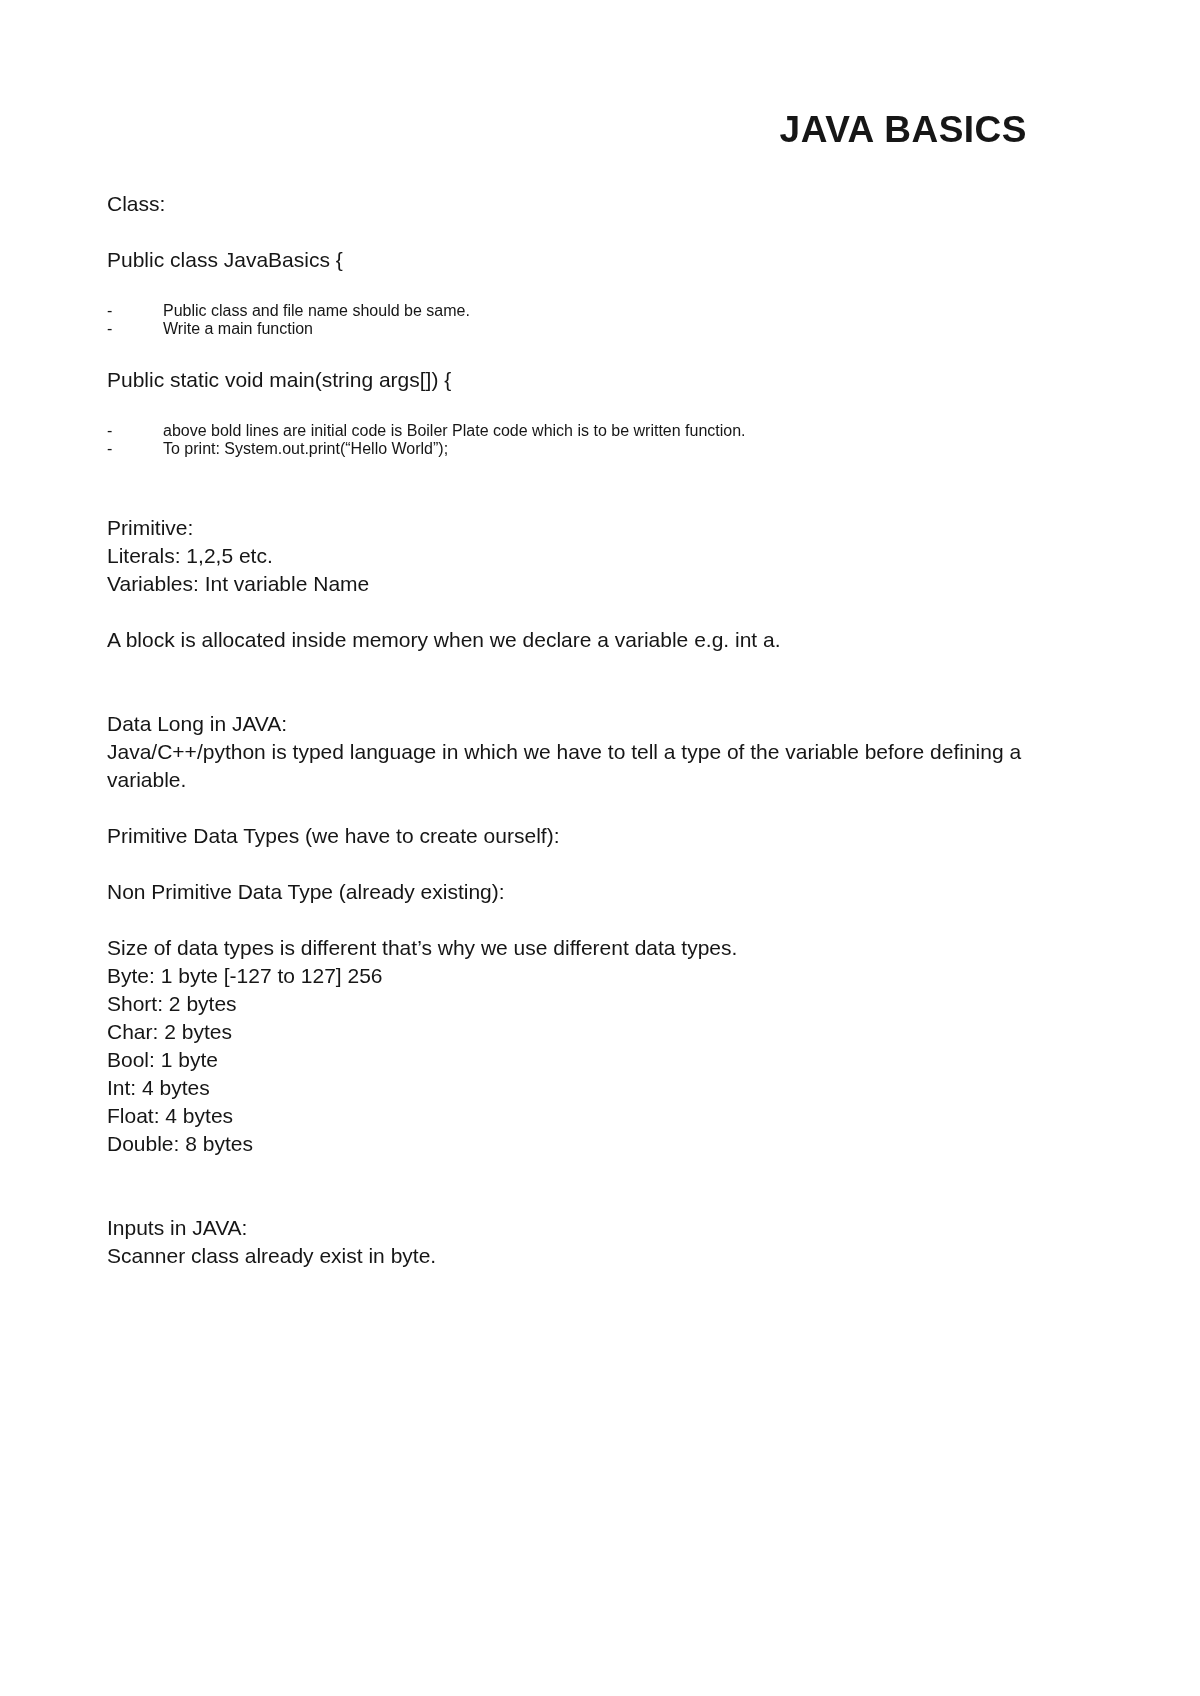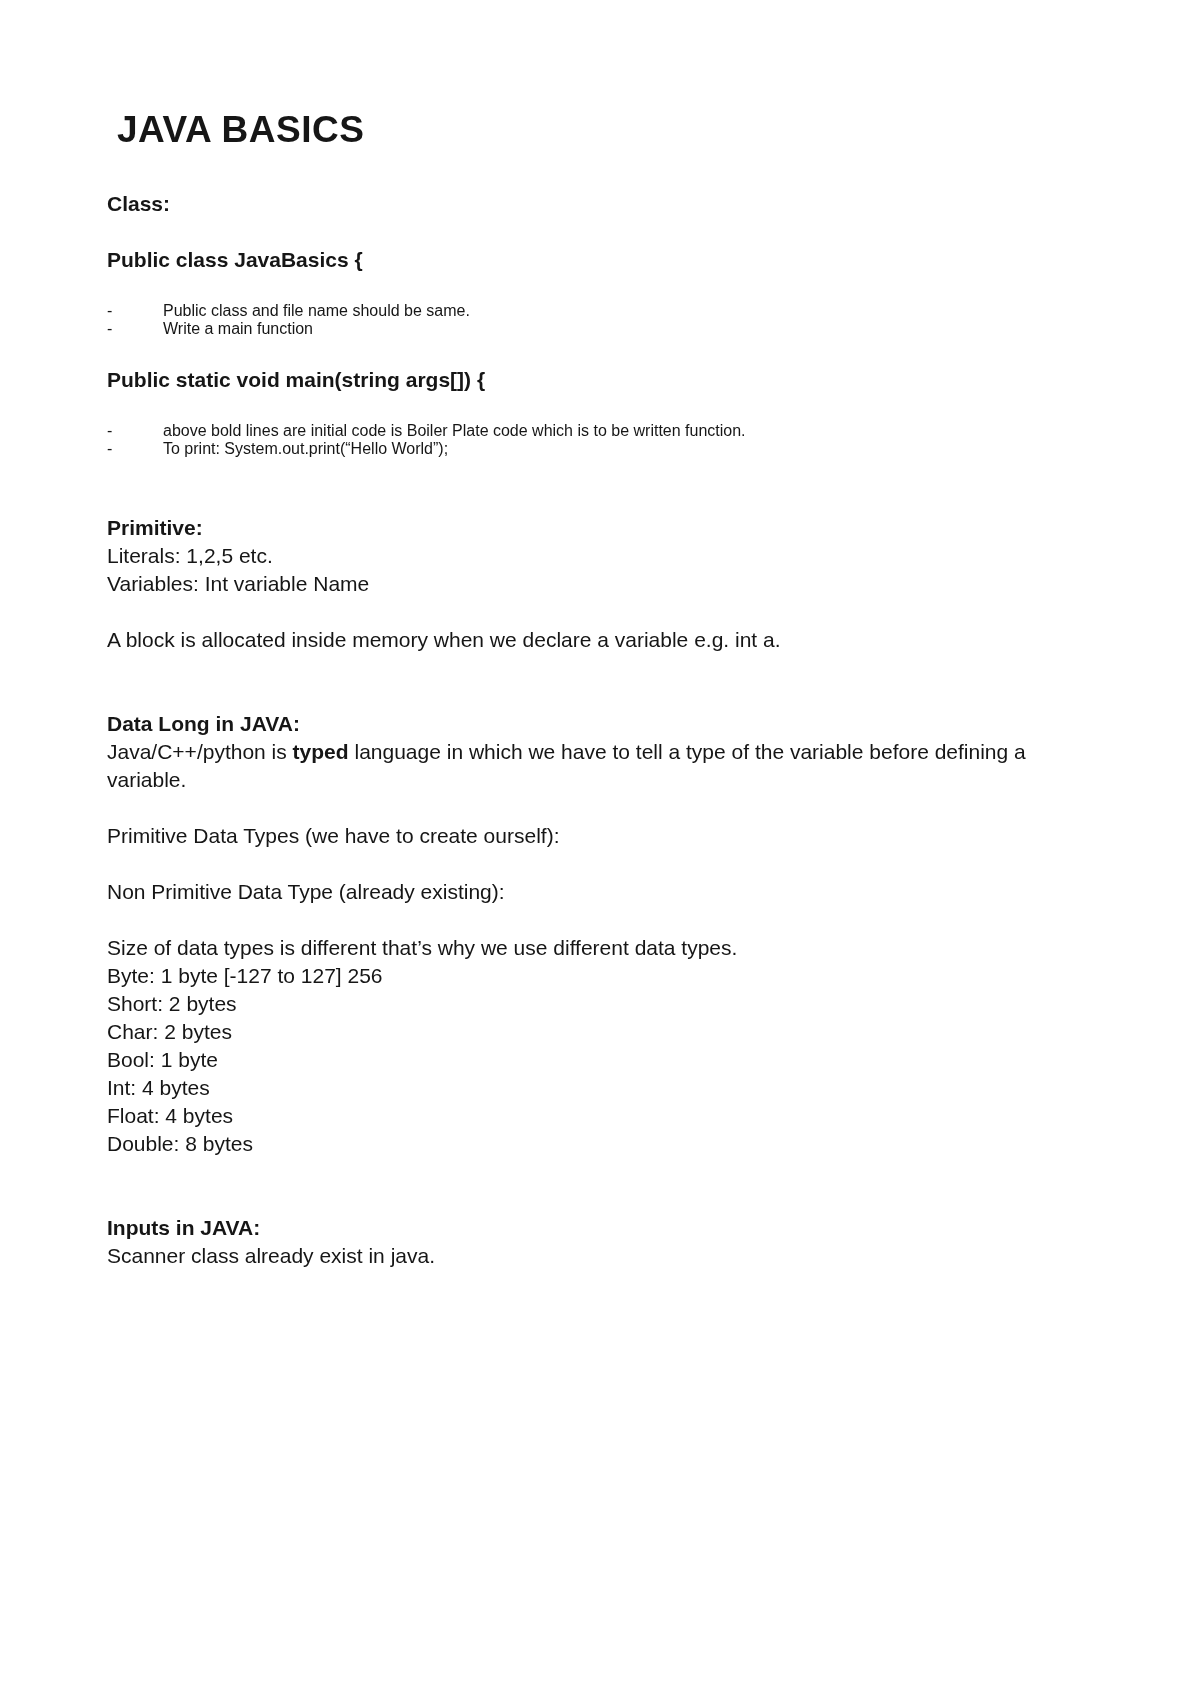--- a/index.html
+++ b/index.html
@@ -16,29 +16,30 @@
     width: 1200px;
     height: 1696px;
     padding: 108px 0 0 107px;
     overflow: hidden;
   }
   .content { width: 920px; }
   h1 {
     font-size: 37px;
     line-height: 44px;
     font-weight: 700;
-    margin: 0 0 38px 10px;
+    margin: 0 0 38px 2px;
     letter-spacing: 0.5px;
+    text-align: right;
   }
   p {
     font-size: 21px;
     line-height: 28px;
     margin: 0;
   }
-  .bold { font-weight: 700; }
+  .bold { font-weight: 400; }
   .mb1 { margin-bottom: 28px; }
   .mb2 { margin-bottom: 56px; }
   .bullet { display: flex; }
   .bullet .marker { flex: 0 0 56px; }
   .bullet .btext { flex: 1; }
 </style>
 </head>
 <body>
 
 <div class="page">
@@ -100,17 +101,17 @@
       <p>Short: 2 bytes</p>
       <p>Char: 2 bytes</p>
       <p>Bool: 1 byte</p>
       <p>Int: 4 bytes</p>
       <p>Float: 4 bytes</p>
       <p>Double: 8 bytes</p>
     </div>
 
     <div>
       <p class="bold">Inputs in JAVA:</p>
-      <p>Scanner class already exist in java.</p>
+      <p>Scanner class already exist in byte.</p>
     </div>
 
   </div>
 </div>
 
 </body></html>

